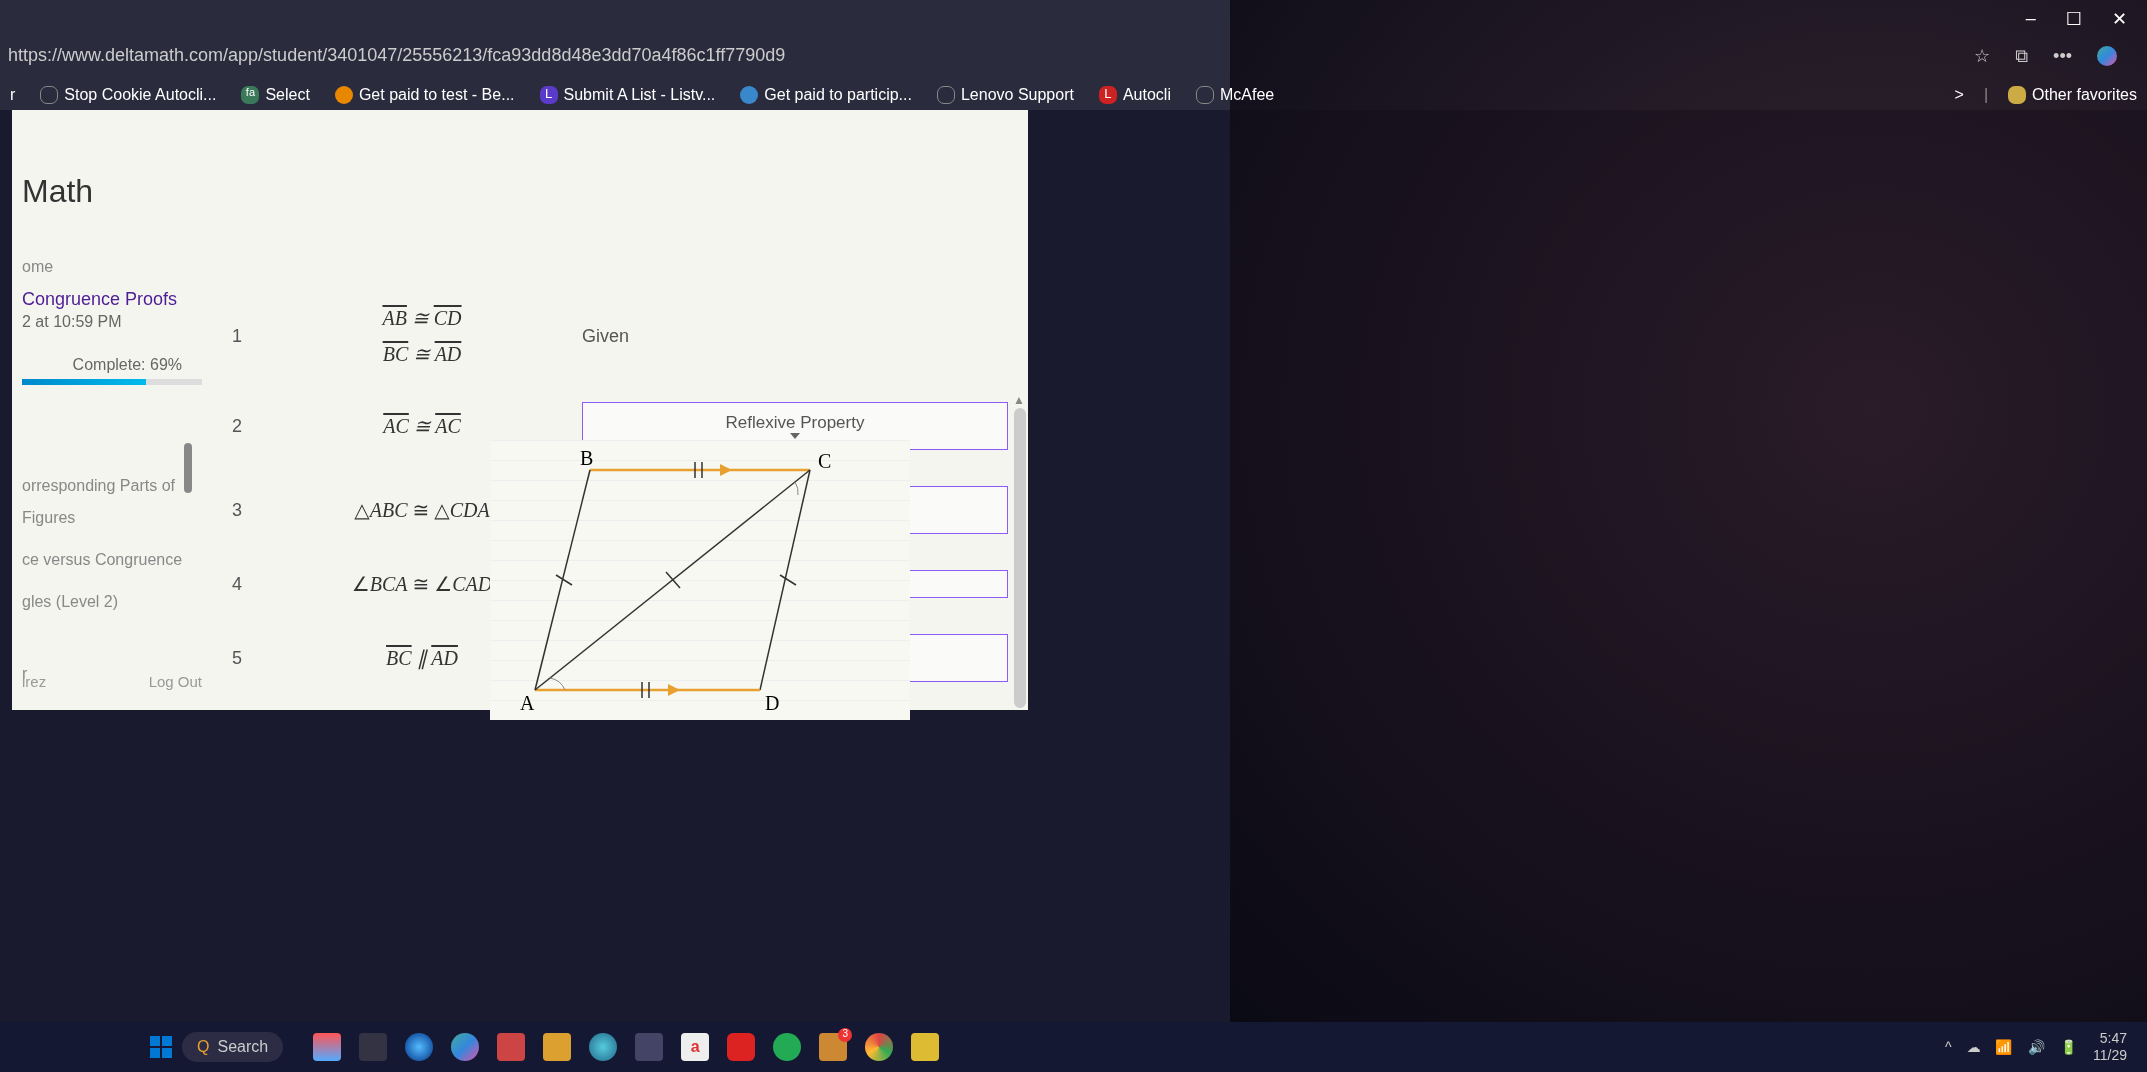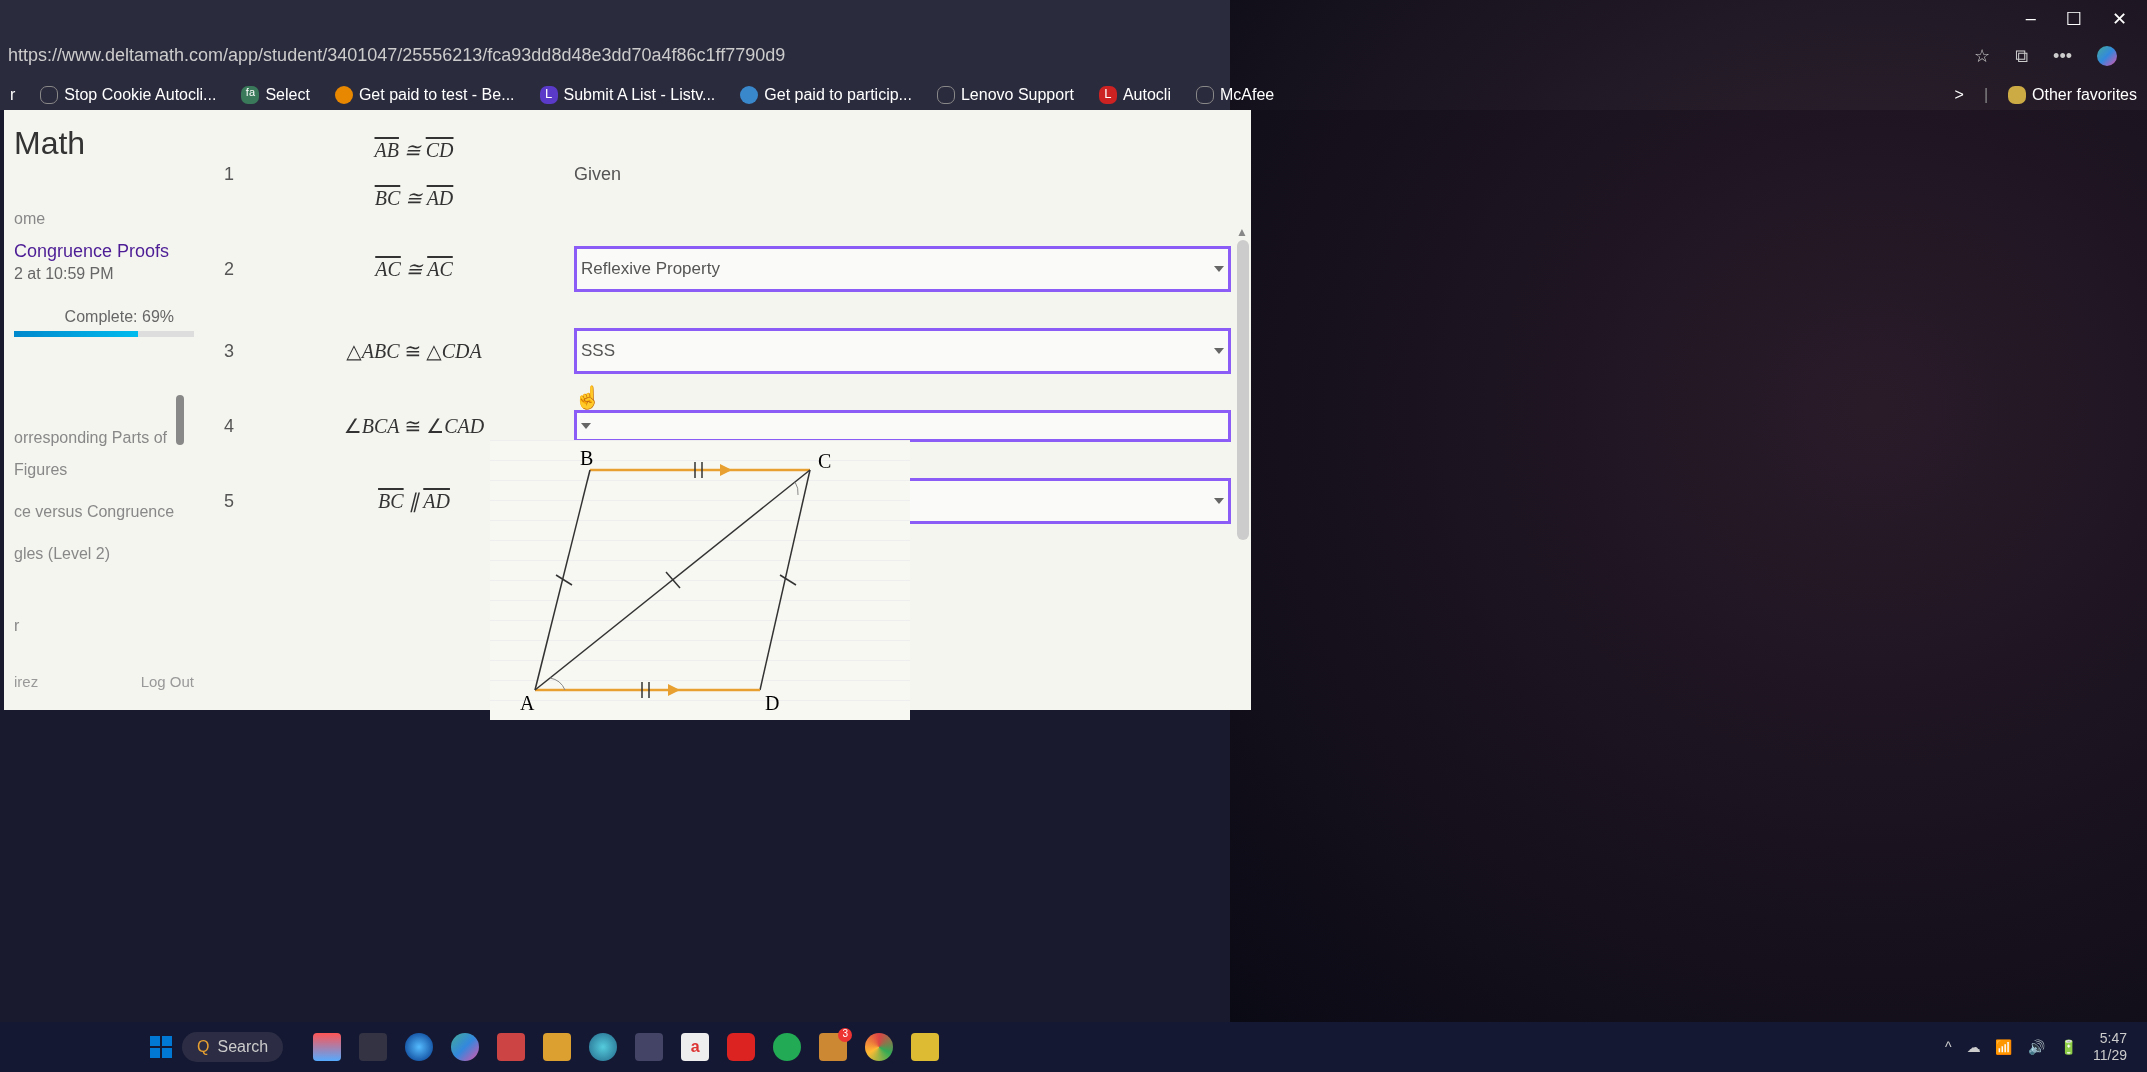--- a/index.html
+++ b/index.html
@@ -74,24 +74,25 @@
     .bookmarks-right {
       margin-left: auto;
       display: flex;
       gap: 20px;
       align-items: center;
     }
     .content-area {
       background: #f5f5f0;
       position: absolute;
       top: 110px;
-      left: 4px;
-      width: 1247px;
+      left: 12px;
+      width: 1016px;
       height: 600px;
       display: flex;
+      align-items: flex-end;
     }
     .sidebar {
       width: 200px;
       padding: 15px 10px;
       color: #555;
       position: relative;
     }
     .brand-title {
       font-size: 32px;
       color: #333;
@@ -191,46 +192,47 @@
       font-style: italic;
     }
     .reason {
       flex: 1;
     }
     .reason-text {
       font-size: 18px;
       color: #555;
     }
     .reason-select {
-      border: 3px solid #8b5cf6;
+      border: 1px solid #8b5cf6;
       padding: 10px 4px;
       font-size: 17px;
       color: #555;
       background: #fafaf8;
       position: relative;
       cursor: pointer;
       display: flex;
       justify-content: space-between;
       align-items: center;
+      flex-direction: column;
     }
     .reason-select.placeholder {
       color: #999;
     }
     .caret {
       border-left: 5px solid transparent;
       border-right: 5px solid transparent;
       border-top: 6px solid #666;
       width: 0;
       height: 0;
     }
     .statement-stack {
       display: flex;
       flex-direction: column;
       align-items: center;
-      gap: 24px;
+      gap: 12px;
     }
     .cursor-icon {
       position: absolute;
       font-size: 22px;
     }
     .figure-container {
       position: absolute;
       top: 440px;
       left: 490px;
       width: 420px;

